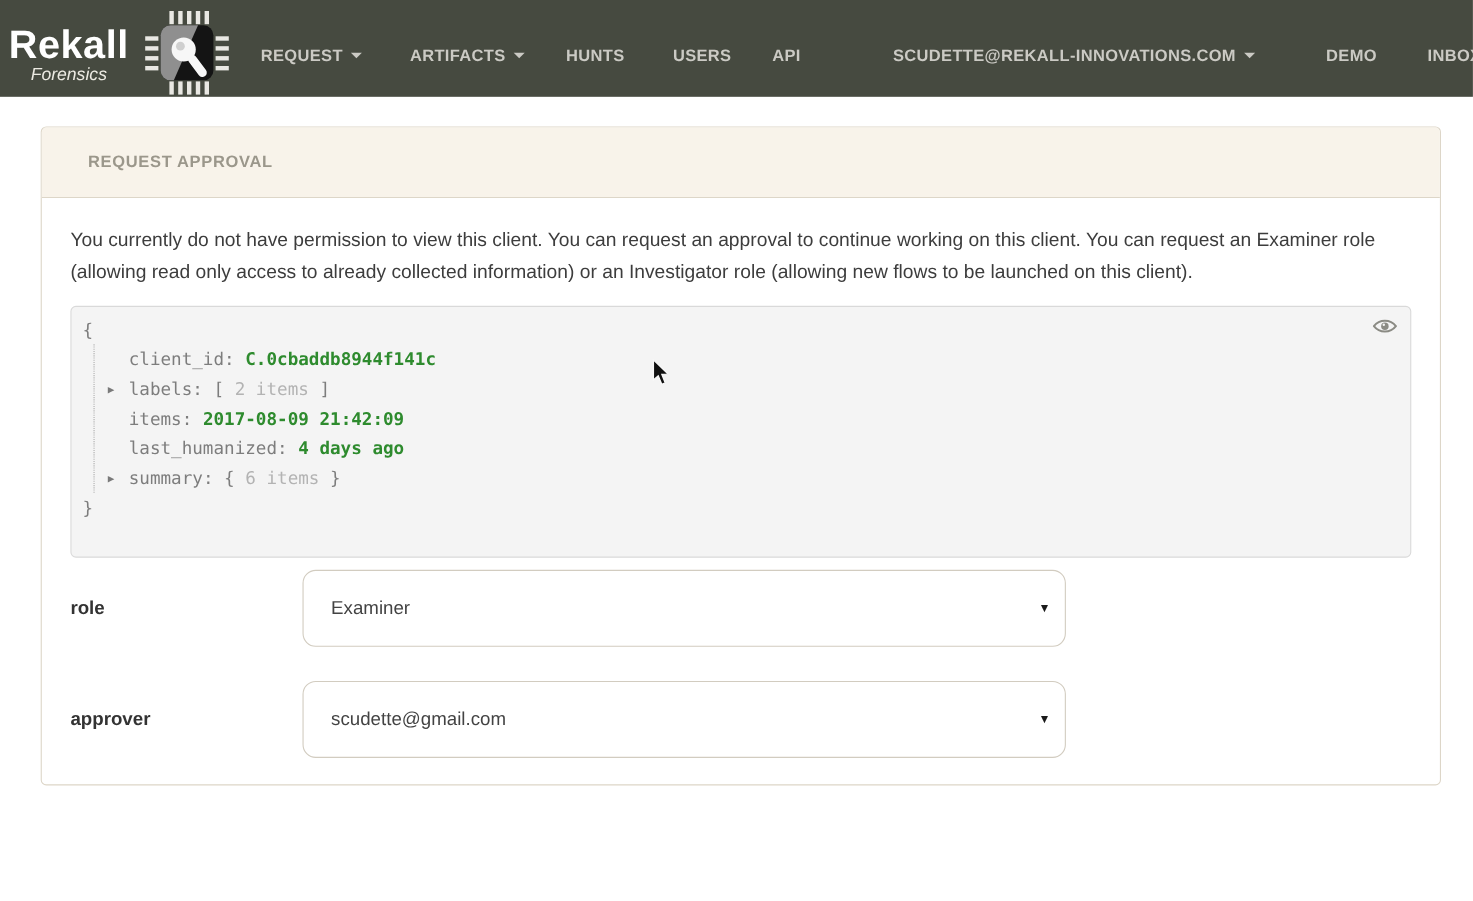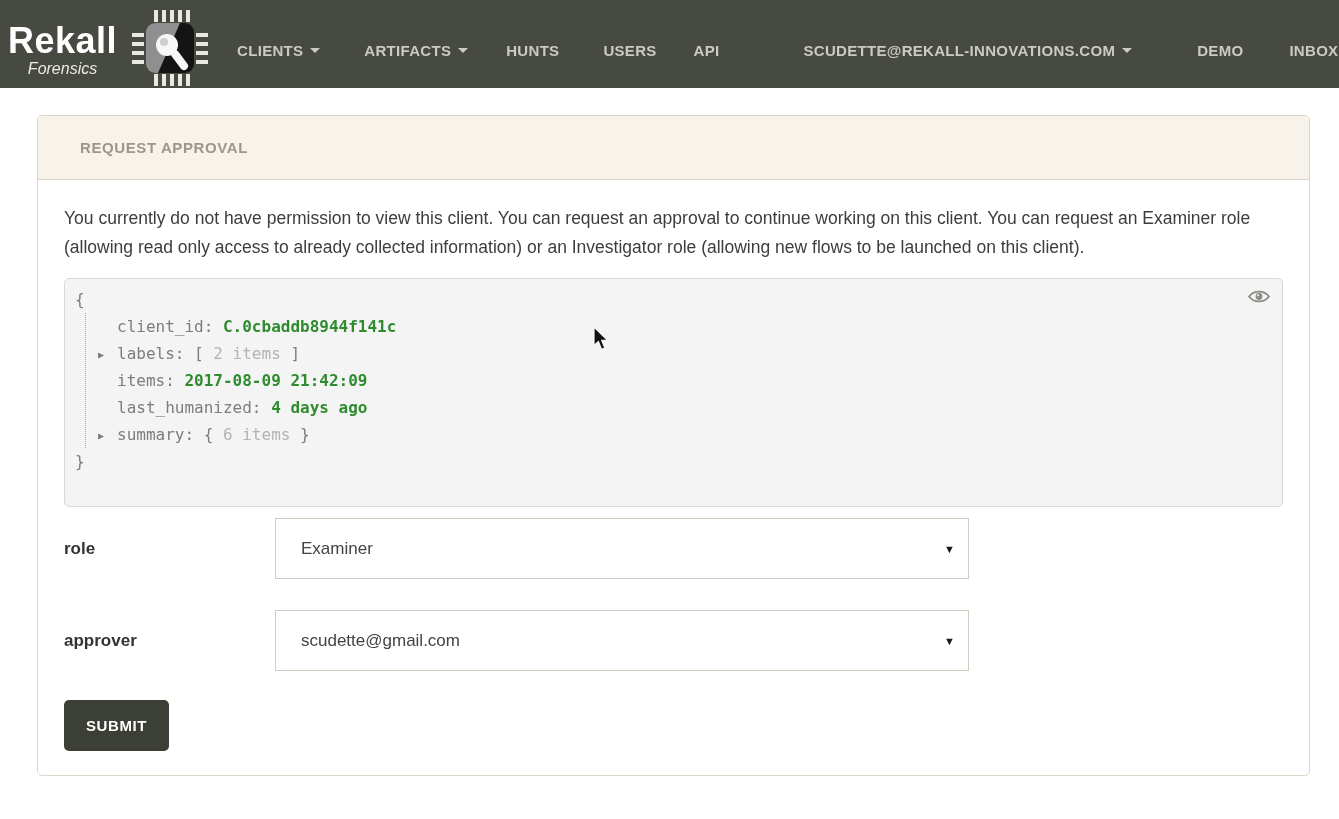--- a/index.html
+++ b/index.html
@@ -53,22 +53,22 @@
   .j-muted { color: #b3b3b3; }
   .j-brace { color: #7d7d7d; }
   .eye-btn { position: absolute; top: 10px; right: 12px; cursor: pointer; line-height: 0; }
 
   
   .form-row { display: flex; align-items: center; }
   .form-row.role-row { margin-top: 11px; }
   .form-row.approver-row { margin-top: 31px; }
   .form-label { width: 167px; text-align: left; font-weight: bold; font-size: 17px;
     color: #333333; }
-  .form-select { margin-left: 44px; width: 694px; height: 61px; background: #ffffff;
-    border: 1px solid #d2ccc0; border-radius: 0; display: flex; align-items: center;
+  .form-select { margin-left: 44px; width: 694px; height: 70px; background: #ffffff;
+    border: 1px solid #d2ccc0; border-radius: 12px; display: flex; align-items: center;
     justify-content: space-between; padding: 0 13px 0 25px; font-size: 17px; color: #434343;
     cursor: pointer; }
   .select-caret { font-size: 11px; color: #1a1a1a; }
   .submit-btn { margin-top: 29px; display: inline-block; background: #3b3f35; color: #ffffff;
     border: none; border-radius: 5px; font-family: "Liberation Sans", sans-serif;
     font-size: 15px; font-weight: bold; letter-spacing: 0.6px; padding: 17px 22px;
     cursor: pointer; }
 
   
   .mouse-cursor { position: absolute; left: 593px; top: 326px; pointer-events: none; }
@@ -105,21 +105,21 @@
       </g>
       <rect x="19" y="15" width="48" height="50" rx="9" fill="#141414"></rect>
       <path d="M28 15 h25 L31 65 h-3 a9 9 0 0 1 -9 -9 V24 a9 9 0 0 1 9 -9 Z" fill="#8f8f8f"></path>
       <circle cx="40" cy="37" r="11" fill="#f7f7f7"></circle>
       <circle cx="37" cy="34" r="4" fill="#cfcfcf"></circle>
       <line x1="48" y1="46" x2="57" y2="58" stroke="#f7f7f7" stroke-width="8" stroke-linecap="round"></line>
     </svg>
   </div>
   <div class="nav-links">
     <a class="nav-item m-clients">
-        <span>CLIENTS</span>
+        <span>REQUEST</span>
         <span class="caret-down"></span>
       </a>
     <a class="nav-item m-artifacts">
         <span>ARTIFACTS</span>
         <span class="caret-down"></span>
       </a>
     <a class="nav-item m-hunts">
         <span>HUNTS</span>
       </a>
     <a class="nav-item m-users">
@@ -179,19 +179,18 @@
 
     
     <div class="form-row approver-row">
       <label class="form-label">approver</label>
       <div class="form-select">
         <span>scudette@gmail.com</span>
         <span class="select-caret">▼</span>
       </div>
     </div>
 
-    <button class="submit-btn">SUBMIT</button>
   </div>
 </div>
 
 <svg class="mouse-cursor" width="18" height="26" viewBox="0 0 18 26">
   <path d="M1 1 L1 19.5 L5.4 15.6 L8.6 23.4 L11.8 22.1 L8.7 14.4 L14.6 14.2 Z" fill="#111111" stroke="#f8f8f8" stroke-width="1.2"></path>
 </svg>
 
 </body></html>

